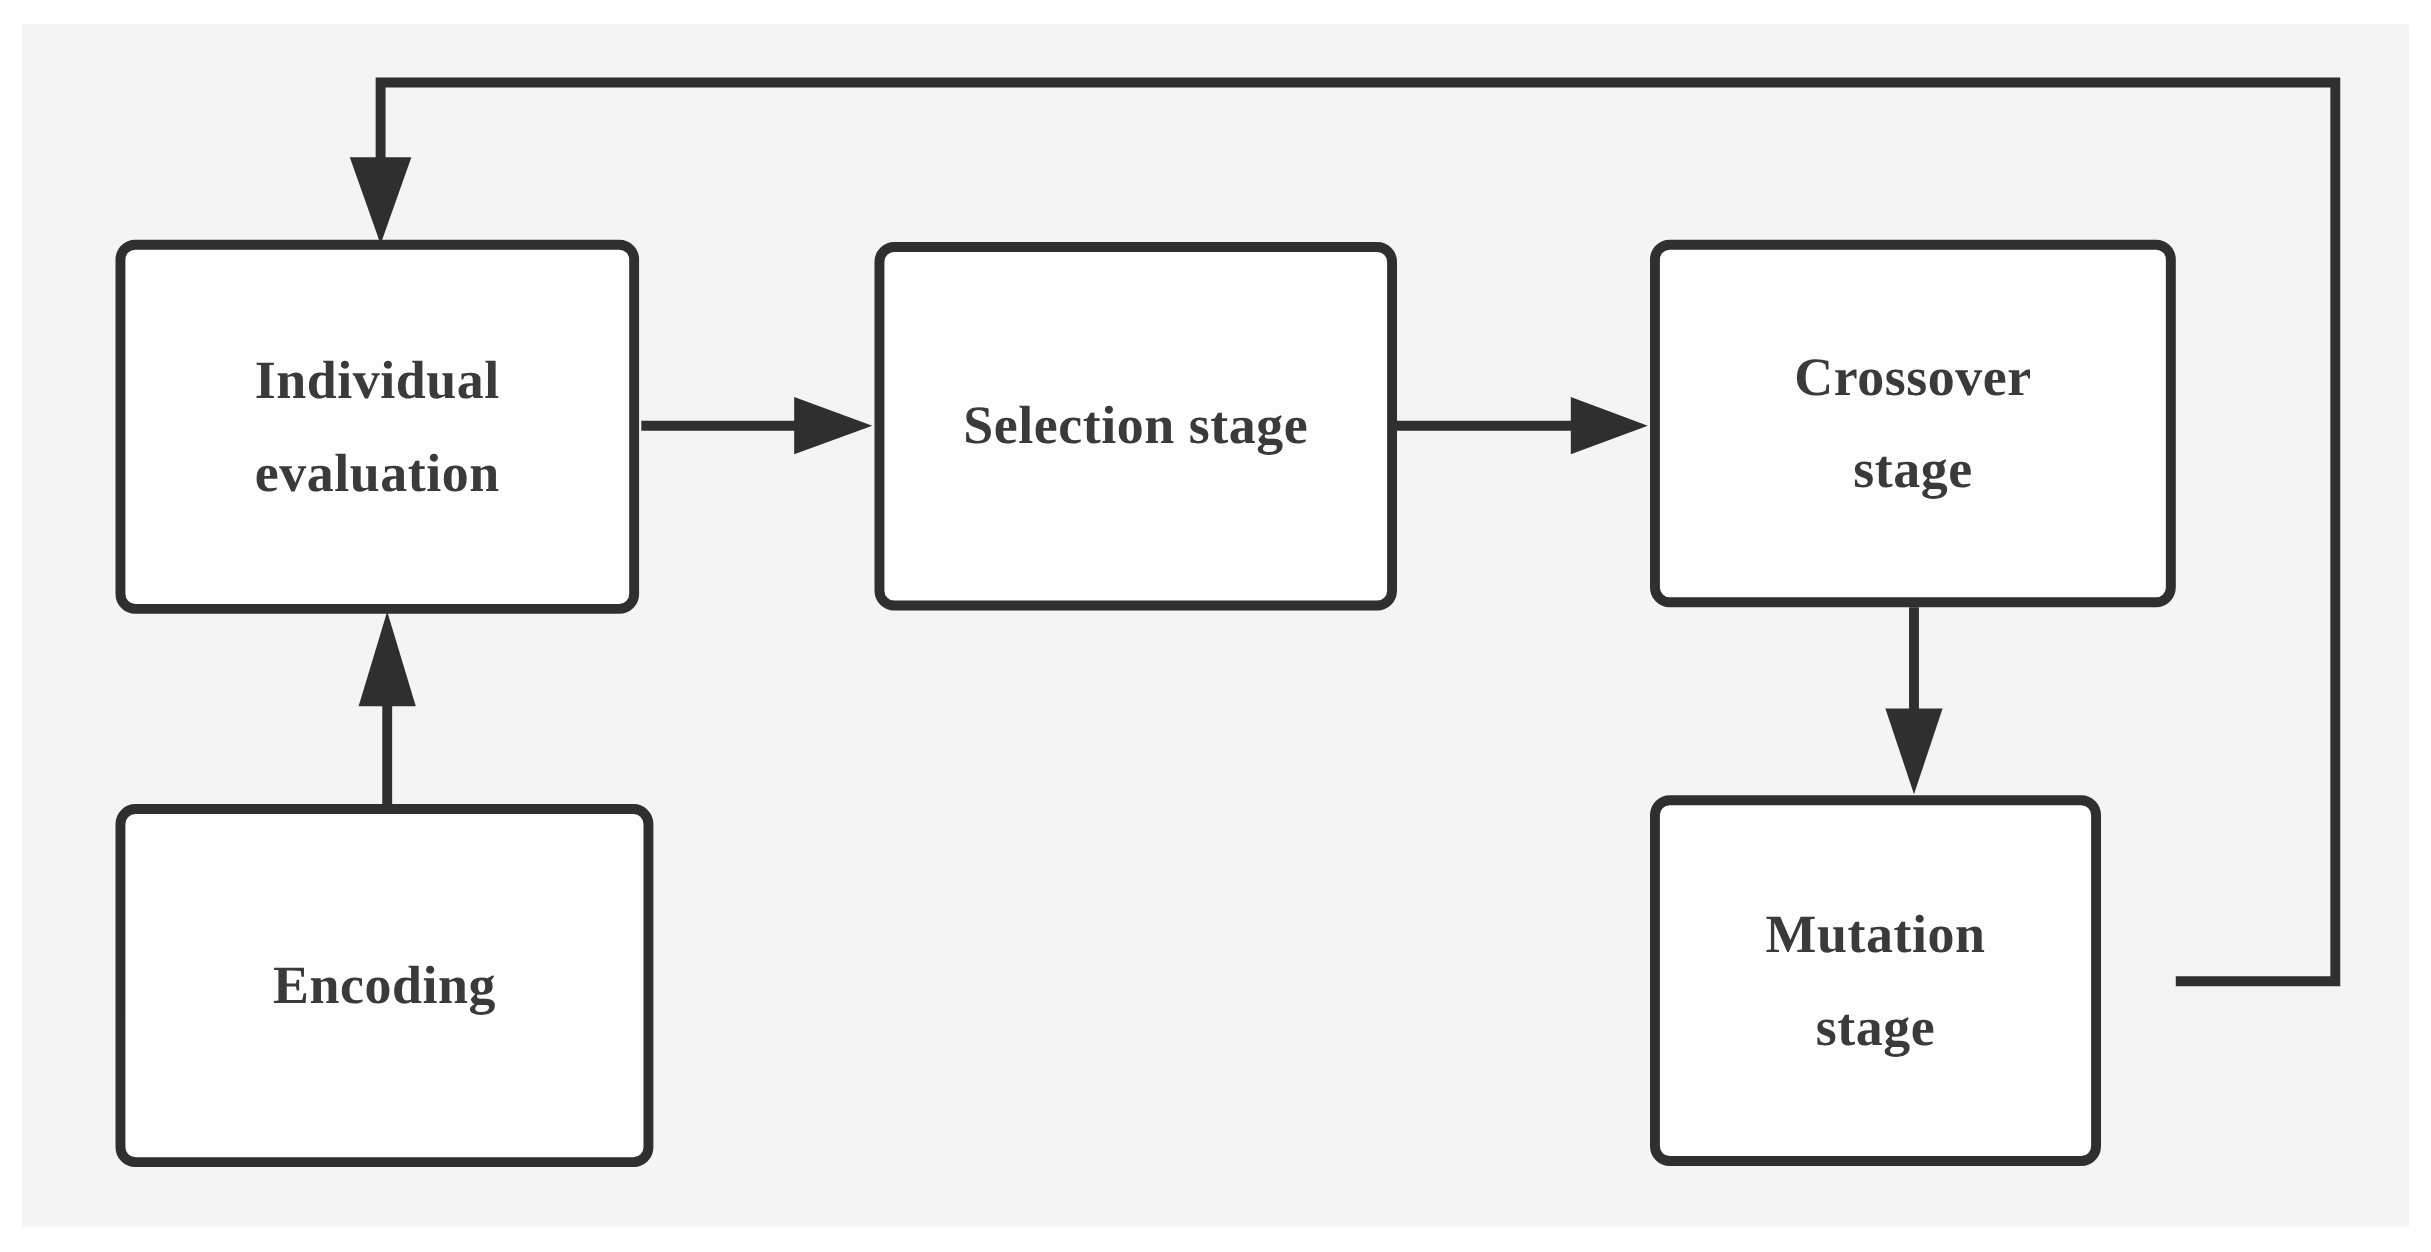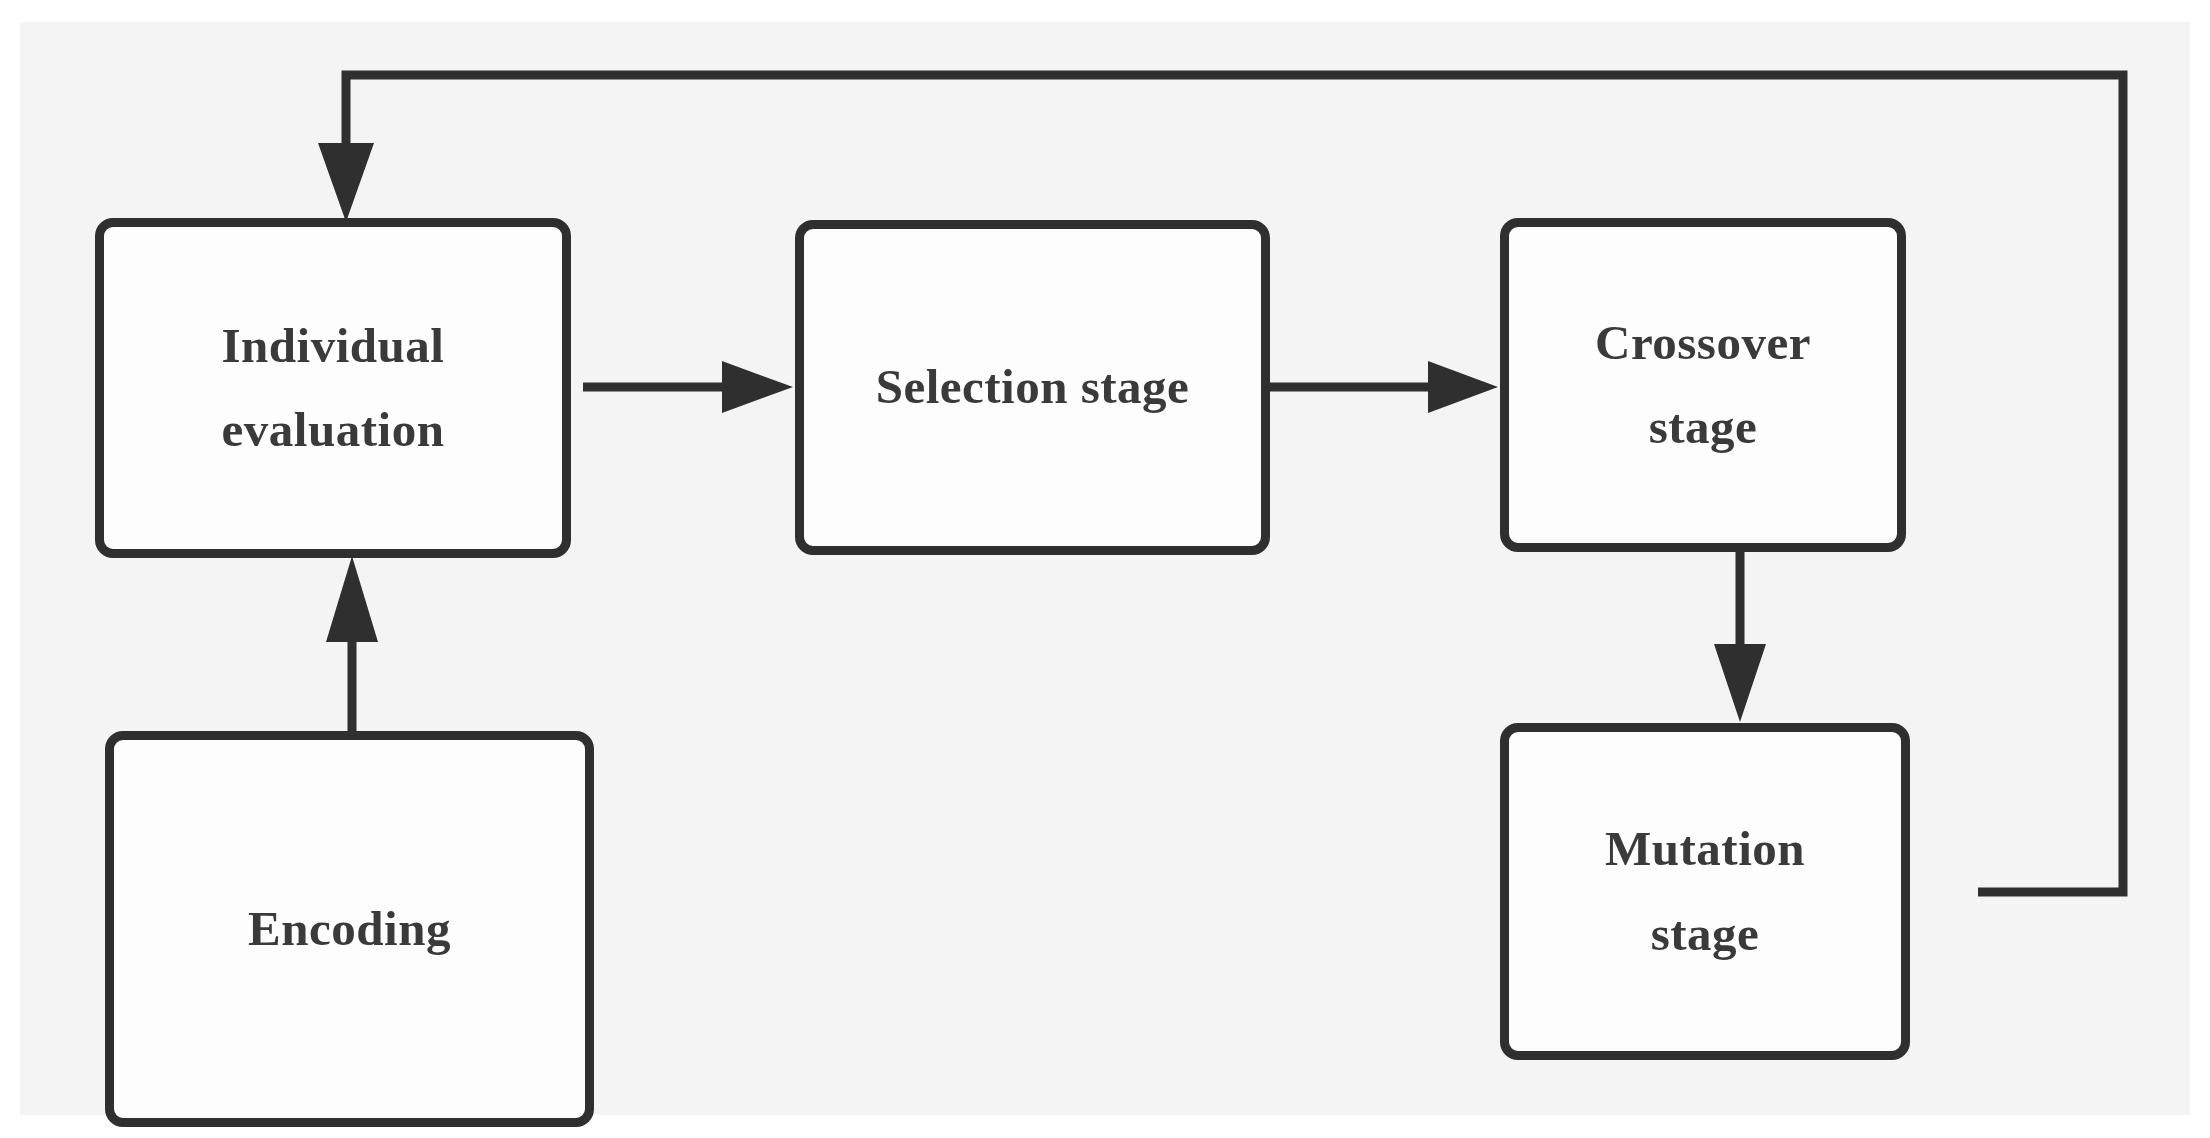--- a/index.html
+++ b/index.html
@@ -42,24 +42,24 @@
     text-align: center;
   }
   .node .label {
     font-weight: bold;
     font-size: 49px;
     line-height: 1.72;
     color: #3a3a3a;
     letter-spacing: 0.5px;
     padding: 0 70px;
   }
-  .node-individual { left: 95px;  top: 218px; width: 476px; height: 340px; }
-  .node-encoding   { left: 105px;  top: 731px; width: 489px; height: 396px; }
+  .node-individual { left: 105px;  top: 218px; width: 476px; height: 340px; }
+  .node-encoding   { left: 105px;  top: 731px; width: 489px; height: 330px; }
   .node-selection  { left: 795px;  top: 220px; width: 475px; height: 335px; }
-  .node-crossover  { left: 1500px; top: 218px; width: 406px; height: 334px; }
+  .node-crossover  { left: 1500px; top: 218px; width: 478px; height: 334px; }
   .node-mutation   { left: 1500px; top: 723px; width: 410px; height: 337px; }
 </style>
 </head>
 <body>
 
 <div class="page">
   <div class="canvas"></div>
 
   <svg class="wires" viewBox="0 0 2210 1138" xmlns="http://www.w3.org/2000/svg">
 

